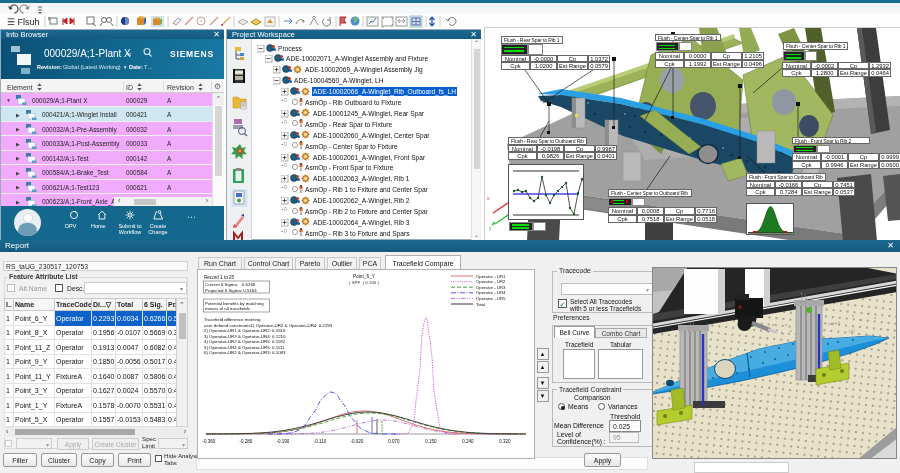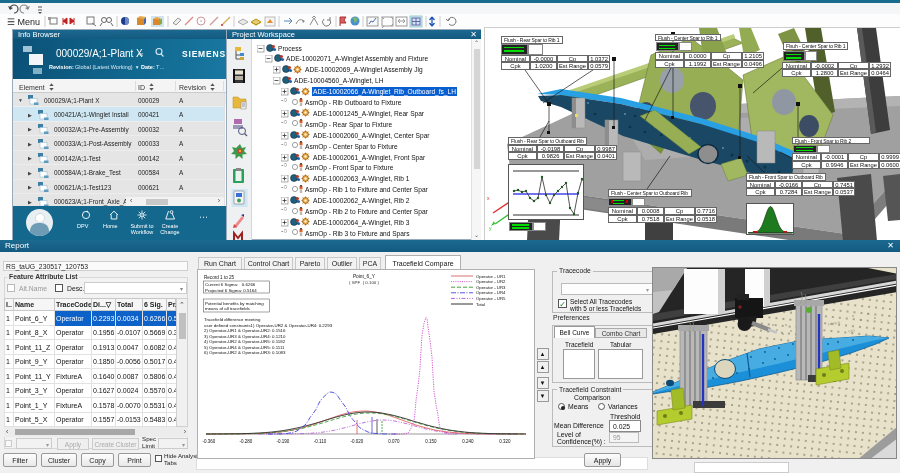--- a/index.html
+++ b/index.html
@@ -19,21 +19,21 @@
   <path d="M4,6 A4,4 0 1 1 8,10" fill="none" stroke="#444" stroke-width="1.2"></path>
       <path d="M2,3 L4,7 L7,5 Z" fill="#444"></path>
   <path d="M22,6 A4,4 0 1 0 18,10" fill="none" stroke="#888" stroke-width="1.2"></path>
       <path d="M24,3 L22,7 L19,5 Z" fill="#888"></path>
   <path d="M32,4 h4 M32,7 h4" stroke="#555" stroke-width="1"></path>
       <path d="M32,9 l2,2 2,-2" fill="#555"></path>
  </svg>
 </div>
 
 <div class="abs" style="left:0;top:14px;width:900px;height:14.5px;background:#fdfdfd;">
- <span class="abs" style="left:7px;top:3px;font-size:9px;color:#222;">☰ Menu</span>
+ <span class="abs" style="left:7px;top:3px;font-size:9px;color:#222;">☰ Flsuh</span>
  <svg class="abs" style="left:44px;top:1px;" width:440px="" height="13" width="440" viewBox="0 0 440 13">
   <line x1="1" y1="1" x2="1" y2="12" stroke="#ccc"></line>
   <rect x="6" y="3" width="7" height="6" fill="none" stroke="#777"></rect>
       <rect x="4" y="2" width="3" height="3" fill="#999"></rect>
   <path d="M19,3 v7 M19,6 l4,-3 v6 Z" stroke="#c02020" fill="#c02020" stroke-width="1"></path>
   <path d="M34,3 v7 M34,6 l-4,-3 v6 Z" stroke="#c02020" fill="#c02020" stroke-width="1" transform="translate(-4,0) scale(1,1)"></path>
   <rect x="43" y="2" width="7" height="7" fill="none" stroke="#777"></rect>
       <line x1="48" y1="8" x2="52" y2="11" stroke="#777"></line>
   <circle cx="60" cy="5" r="2.5" fill="none" stroke="#666"></circle>
       <circle cx="65" cy="5" r="2.5" fill="none" stroke="#666"></circle>
@@ -84,21 +84,21 @@
       <rect x="368" y="3" width="8" height="7" fill="none" stroke="#66a"></rect>
       <line x1="372" y1="3" x2="372" y2="10" stroke="#66a"></line>
       <line x1="368" y1="6.5" x2="376" y2="6.5" stroke="#66a"></line>
   <line x1="382" y1="1" x2="382" y2="12" stroke="#ccc"></line>
   <path d="M388,2 v9 m0,-9 l-2.5,3 m2.5,-3 l2.5,3 m-2.5,6 l-2.5,-3 m2.5,3 l2.5,-3" stroke="#2255bb" stroke-width="1.3" fill="none"></path>
   <line x1="396" y1="1" x2="396" y2="12" stroke="#ccc"></line>
   <path d="M404,6 a4,4 0 1 1 1,3 m-1,-3 l-2,-2 m2,2 l2,-2" stroke="#777" fill="none"></path>
  </svg>
 </div>
 
-<div class="abs" style="left:0;top:28.5px;width:224px;height:211.5px;background:#e5e5e5;border:0.5px solid #9ab;margin-left:12px;">
+<div class="abs" style="left:0;top:28.5px;width:224px;height:211.5px;background:#f0abfc;border:0.5px solid #9ab;">
  <div class="ttl abs" style="left:0;top:0;width:223px;height:9px;">Info Browser<span class="x">✕</span></div>
  <div class="abs" style="left:0;top:9px;width:223px;height:40.5px;background:linear-gradient(100deg,#0b5076 0%,#11688f 55%,#1979a3 100%);">
   <svg class="abs" style="left:8px;top:5px;" width="34" height="30" viewBox="0 0 34 30">
    <rect x="2" y="2" width="9" height="6" fill="#9fc3d4"></rect>
         <rect x="8" y="10" width="14" height="11" fill="#f2f6f8"></rect>
         <rect x="12" y="24" width="9" height="6" fill="#7fb0c6"></rect>
   </svg>
   <span class="abs" style="left:43px;top:9px;font-size:10px;color:#fff;">000029/A;1-Plant X</span>
   <span class="abs" style="left:126px;top:11px;font-size:8px;color:#cfe2ec;">«</span>
   <svg class="abs" style="left:141px;top:8px;" width="11" height="11" viewBox="0 0 11 11">

